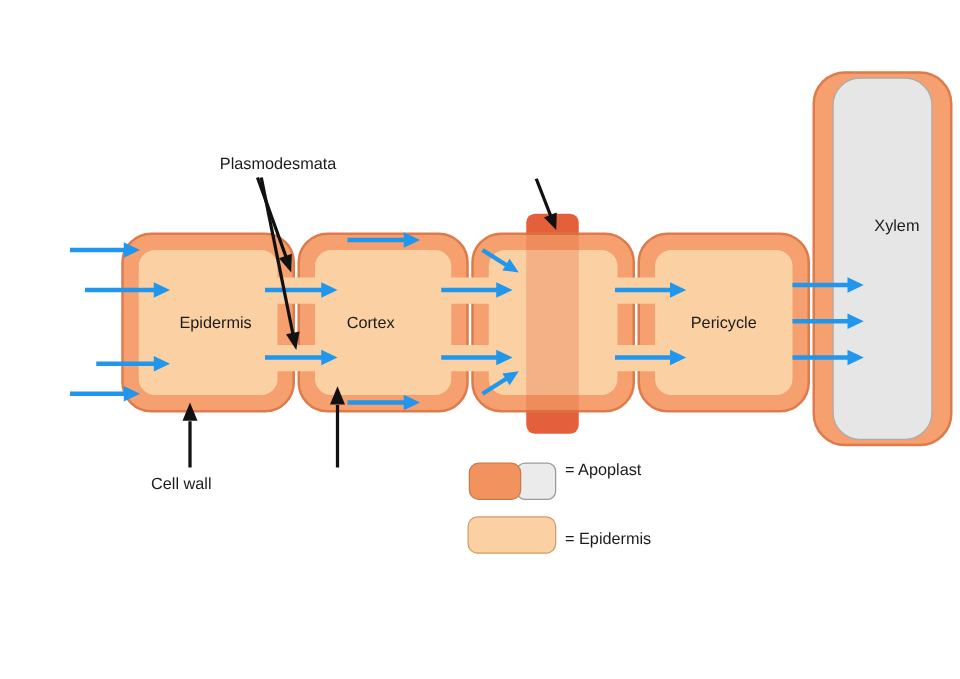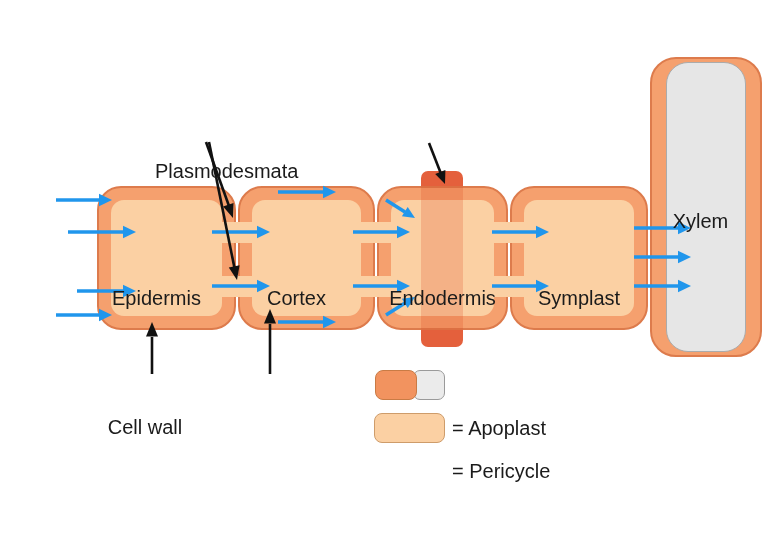--- a/index.html
+++ b/index.html
@@ -21,22 +21,22 @@
   .strip-overlay{position:absolute;background:rgba(217,70,30,0.22);}
   #xylem{
     position:absolute;left:650px;top:57px;width:112px;height:300px;
     background:#F5A06E;border:2px solid #DD7B4C;border-radius:26px;box-sizing:border-box;
   }
   #xylem-inner{
     position:absolute;left:14px;right:14px;top:3px;bottom:3px;
     background:#E6E6E6;border:1px solid #ABABAB;border-radius:22px;
   }
   .lbl{
-    position:absolute;font-size:20px;line-height:17px;white-space:nowrap;
-    color:#1b1b1b;z-index:30;margin-top:41px;
+    position:absolute;font-size:13px;line-height:17px;white-space:nowrap;
+    color:#1b1b1b;z-index:30;
   }
   .lbl.center{text-align:center;}
   #arrow-layer{position:absolute;left:0;top:0;width:768px;height:543px;z-index:20;pointer-events:none;}
   .swatch{position:absolute;box-sizing:border-box;}
   #legend-apoplast-gray{
     left:413px;top:370px;width:32px;height:30px;border-radius:7px;
     background:#EBEBEB;border:1.5px solid #9a9a9a;
   }
   #legend-apoplast-orange{
     left:375px;top:370px;width:42px;height:30px;border-radius:8px;
@@ -143,24 +143,23 @@
       <line x1="152" y1="374" x2="152" y2="337"></line>
       <polygon points="152,322 146,336.5 158,336.5" stroke="none"></polygon>
 
       <line x1="270" y1="374" x2="270" y2="324"></line>
       <polygon points="270,309 264,323.5 276,323.5" stroke="none"></polygon>
     </g>
   </svg>
 
   <div class="lbl center" style="left:155px;top:122px;width:135px;">Plasmodesmata</div>
 
-  <div class="lbl center" style="left:97px;top:249px;width:119px;">Epidermis</div>
+  <div class="lbl center" style="left:113px;top:249px;width:119px;">Epidermis</div>
   <div class="lbl center" style="left:238px;top:249px;width:117px;">Cortex</div>
-  <div class="lbl center" style="left:377px;top:249px;width:131px;">Endodermis</div>
-  <div class="lbl center" style="left:510px;top:249px;width:138px;">Symplast</div>
-  <div class="lbl center" style="left:650px;top:172px;width:101px;">Xylem</div>
+  <div class="lbl center" style="left:510px;top:249px;width:138px;">Pericycle</div>
+  <div class="lbl center" style="left:650px;top:172px;width:101px;padding-left:17px;">Xylem</div>
 
   <div class="lbl center" style="left:95px;top:378px;width:100px;">Cell wall</div>
 
-  <div class="lbl" style="left:452px;top:379px;text-align:center;">= Apoplast</div>
-  <div class="lbl" style="left:452px;top:422px;">= Pericycle</div>
+  <div class="lbl" style="left:452px;top:367px;text-align:center;">= Apoplast</div>
+  <div class="lbl" style="left:452px;top:422px;">= Epidermis</div>
 
 </div>
 
 </body></html>

